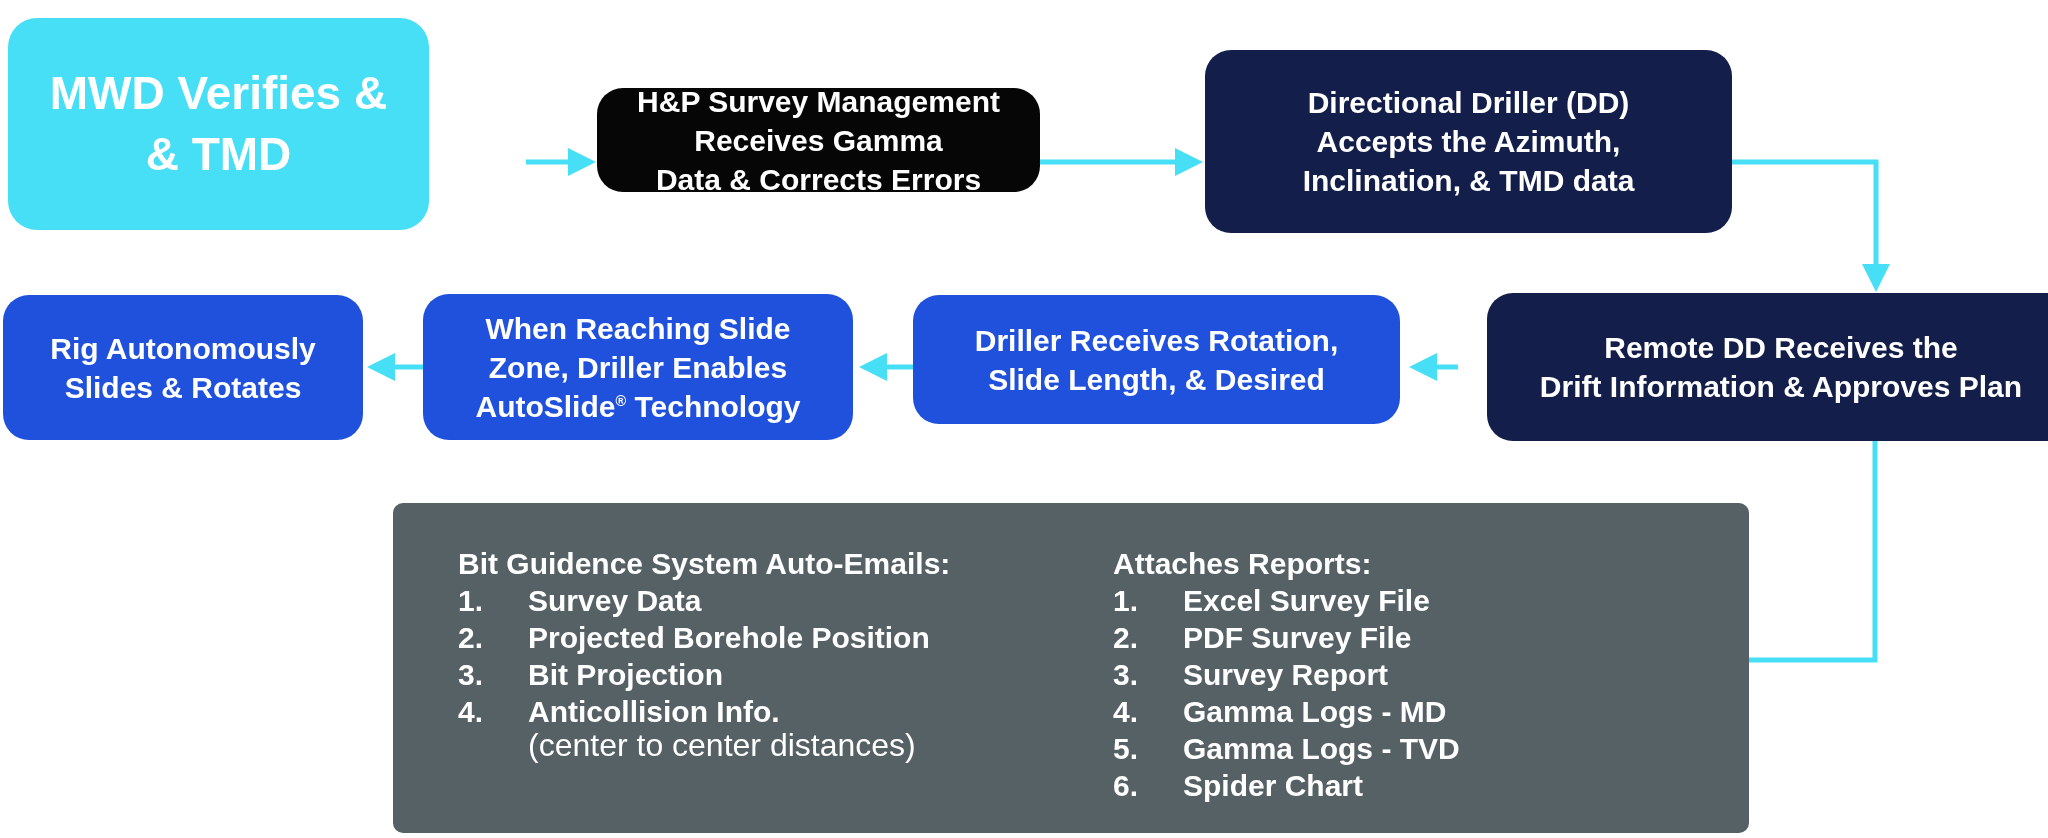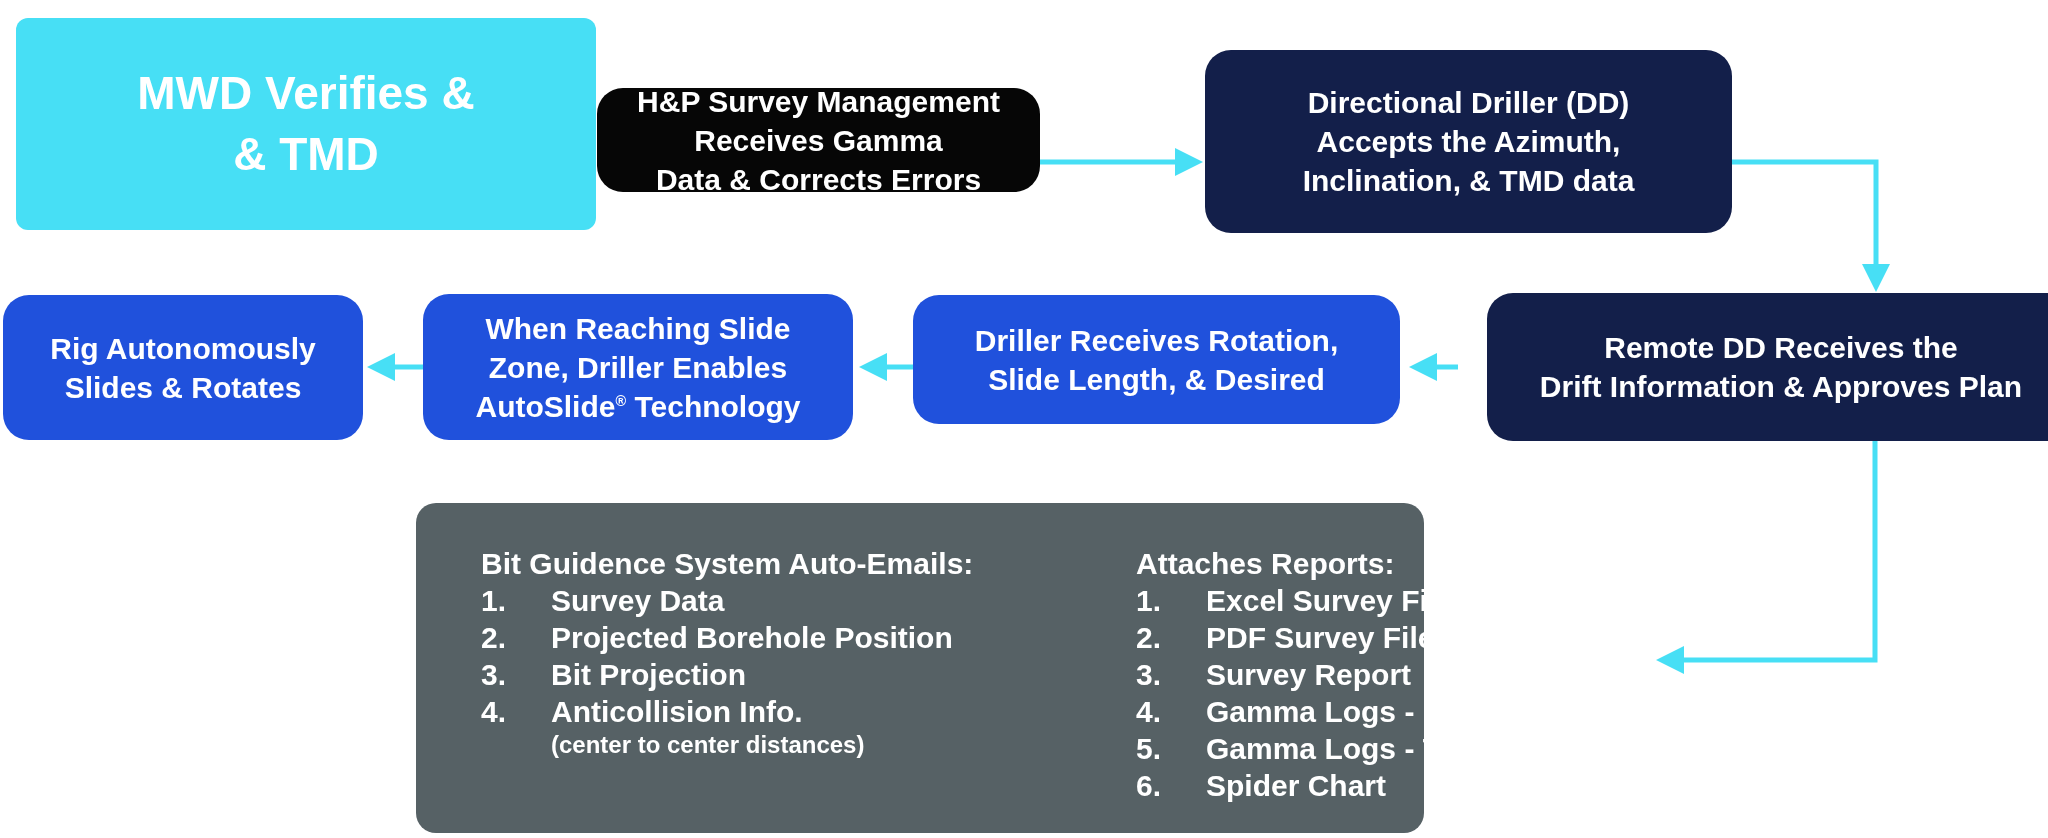--- a/index.html
+++ b/index.html
@@ -26,55 +26,55 @@
     flex-direction: column;
     align-items: center;
     justify-content: center;
     color: var(--text, #ffffff);
     font-weight: 700;
     text-align: center;
     border-radius: 26px;
     box-sizing: border-box;
   }
   .box .line { font-size: 30px; line-height: 39px; white-space: nowrap; }
-  .box-start { left: 8px;    top: 18px;  width: 580px; height: 212px; background: var(--cyan, #47dff5); border-radius: 12px; margin-left: 8px; }
+  .box-start { left: 8px;    top: 18px;  width: 421px; height: 212px; background: var(--cyan, #47dff5); border-radius: 29px; }
   .box-start .line { font-size: 46px; line-height: 61px; }
   .box-survey { left: 597px;  top: 88px;  width: 443px; height: 104px; background: var(--black, #060606); }
   .box-dd     { left: 1205px; top: 50px;  width: 527px; height: 183px; background: var(--navy, #131f4a); }
   .box-remote { left: 1455px; top: 293px; width: 588px; height: 148px; background: var(--navy, #131f4a); margin-left: 32px; }
   .box-driller{ left: 913px;  top: 295px; width: 487px; height: 129px; background: var(--blue, #2051dc); }
   .box-slide  { left: 423px;  top: 294px; width: 430px; height: 146px; background: var(--blue, #2051dc); }
   .box-rig    { left: 3px;    top: 295px; width: 360px; height: 145px; background: var(--blue, #2051dc); }
   .reg-mark { font-size: 0.48em; vertical-align: super; line-height: 0; }
 
   .panel {
     position: absolute;
-    left: 416px; top: 503px;
-    width: 1008px; height: 330px;
+    left: 393px; top: 503px;
+    width: 1356px; height: 330px;
     background: var(--slate, #566165);
-    border-radius: 20px;
+    border-radius: 10px;
   }
   .panel-col {
     position: absolute;
     top: 42px;
     color: var(--text, #ffffff);
     font-weight: 700;
     font-size: 30px;
     line-height: 37px;
     white-space: nowrap;
   }
   .panel-col.left  { left: 65px; }
   .panel-col.right { left: 720px; }
   .panel-row { display: flex; }
   .panel-row .num { width: 70px; flex: 0 0 70px; }
   .panel-note {
     margin-left: 70px;
-    font-size: 24px;
+    font-size: 32px;
     line-height: 30px;
-    font-weight: 700;
+    font-weight: 400;
   }
 </style>
 </head>
 <body>
 
 <div class="canvas">
 
   <svg class="connectors" viewBox="0 0 2048 838">
     <g>
       <polyline class="conn-line" points="526,162 570,162"></polyline>

